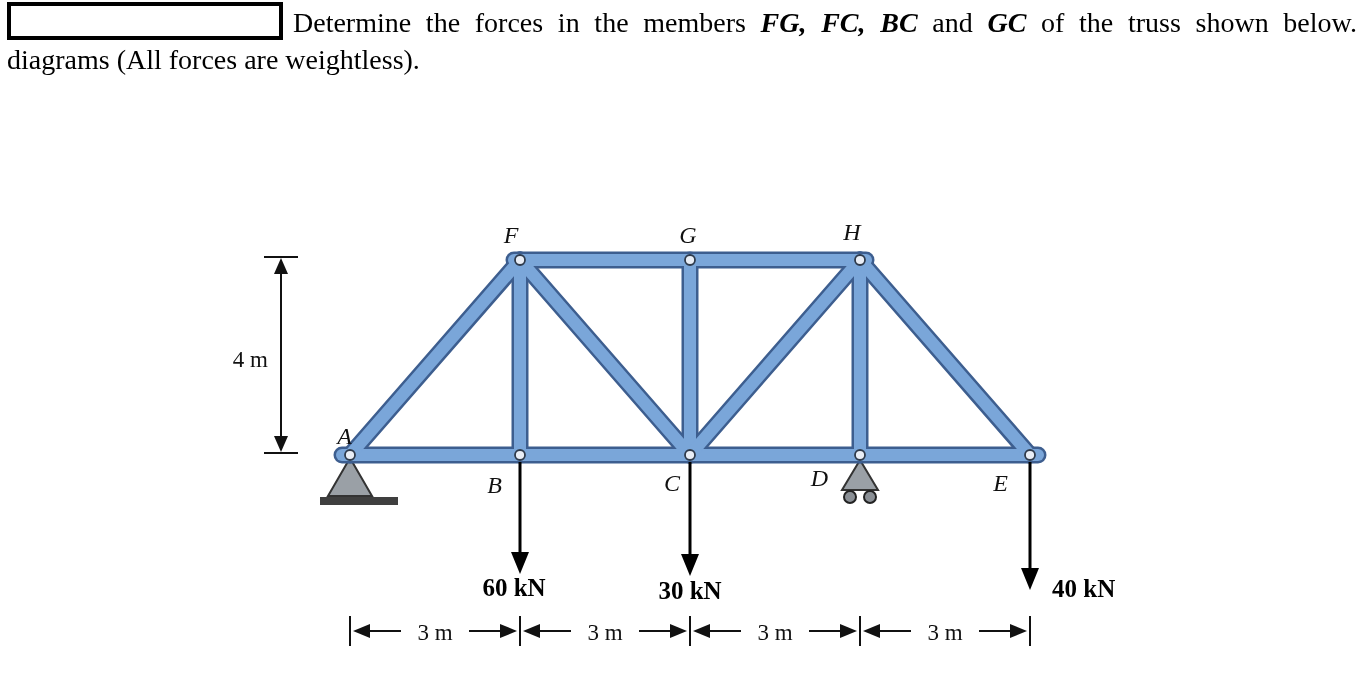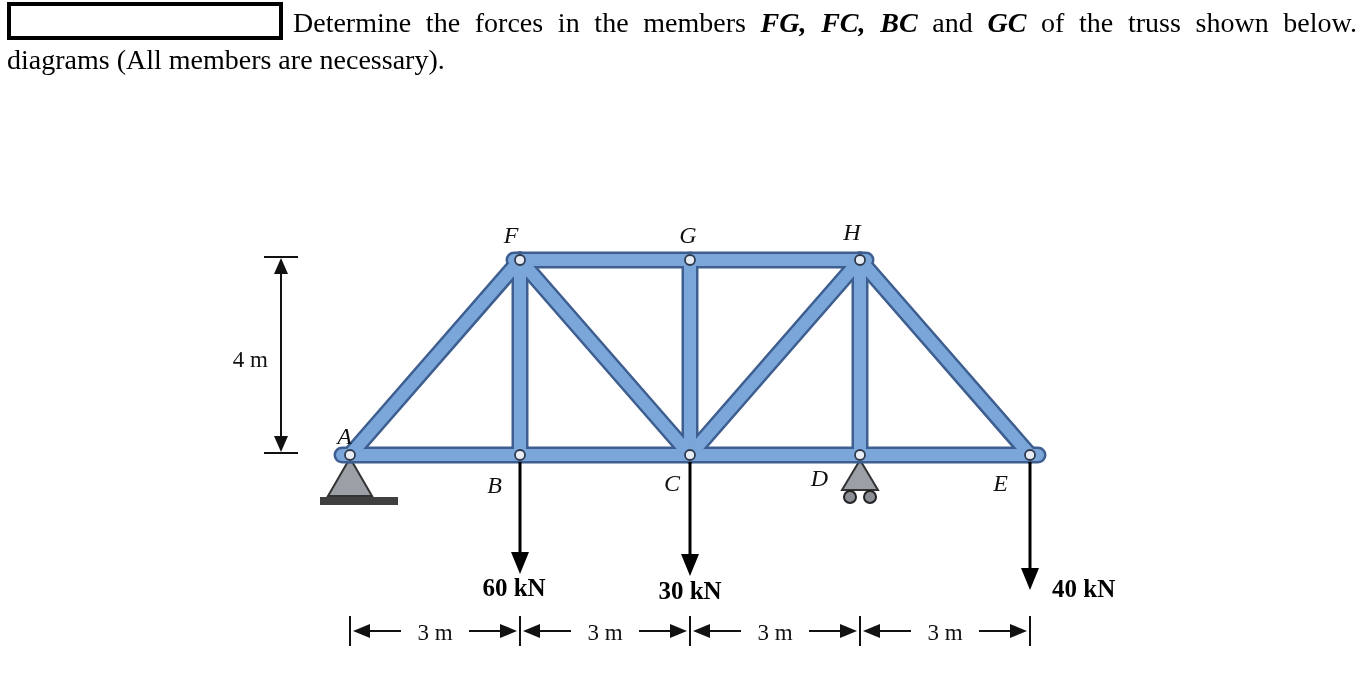--- a/index.html
+++ b/index.html
@@ -63,21 +63,21 @@
   .load-line { stroke: #000000; stroke-width: 3; }
   .load-head { fill: #000000; }
 </style>
 </head>
 <body>
 
 <div class="page">
 
   <p class="problem-text">
     <span class="pline jline"><span class="redacted-box"></span><span>Determine the forces in the members </span><span class="member-name">FG, FC, BC</span><span> and </span><span class="member-name">GC</span><span> of the truss shown below.</span></span>
-    <span class="pline">diagrams (All members are necessary).</span>
+    <span class="pline">diagrams (All forces are weightless).</span>
   </p>
 
   <svg class="truss-svg" viewBox="0 0 1366 676">
 
     <g>
       <polygon points="350,458 328,496 372,496" fill="#9aa0a6" stroke="#333333" stroke-width="2"></polygon>
       <rect x="320" y="497" width="78" height="8" fill="#3f3f3f"></rect>
     </g>
 
     <g>

